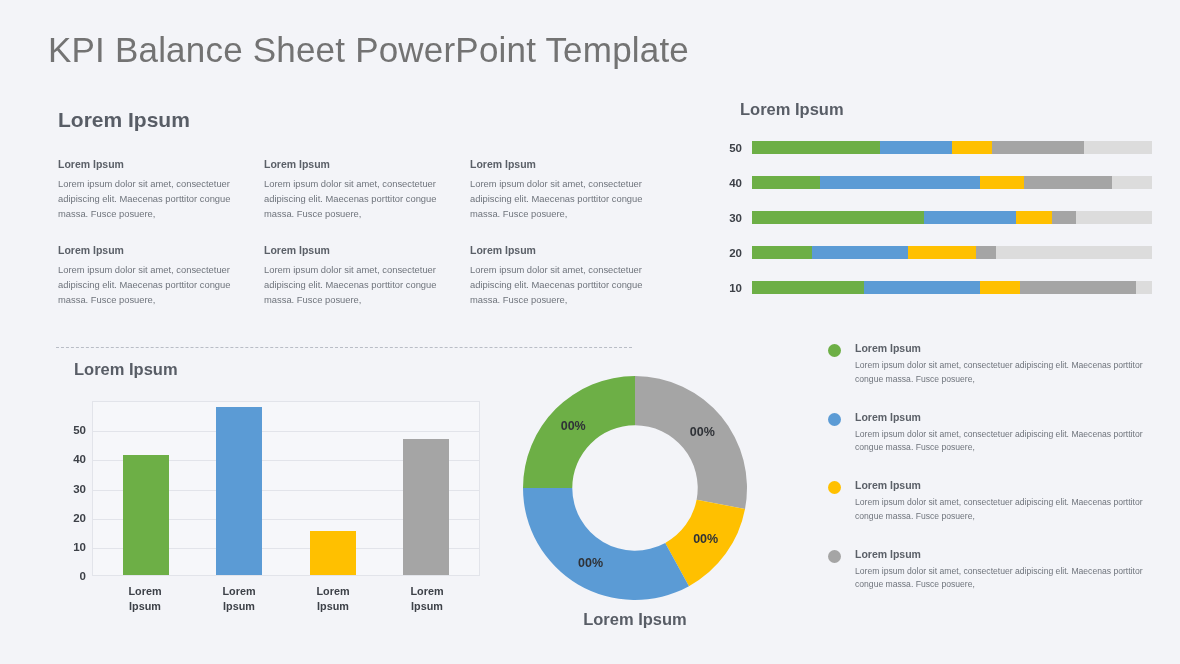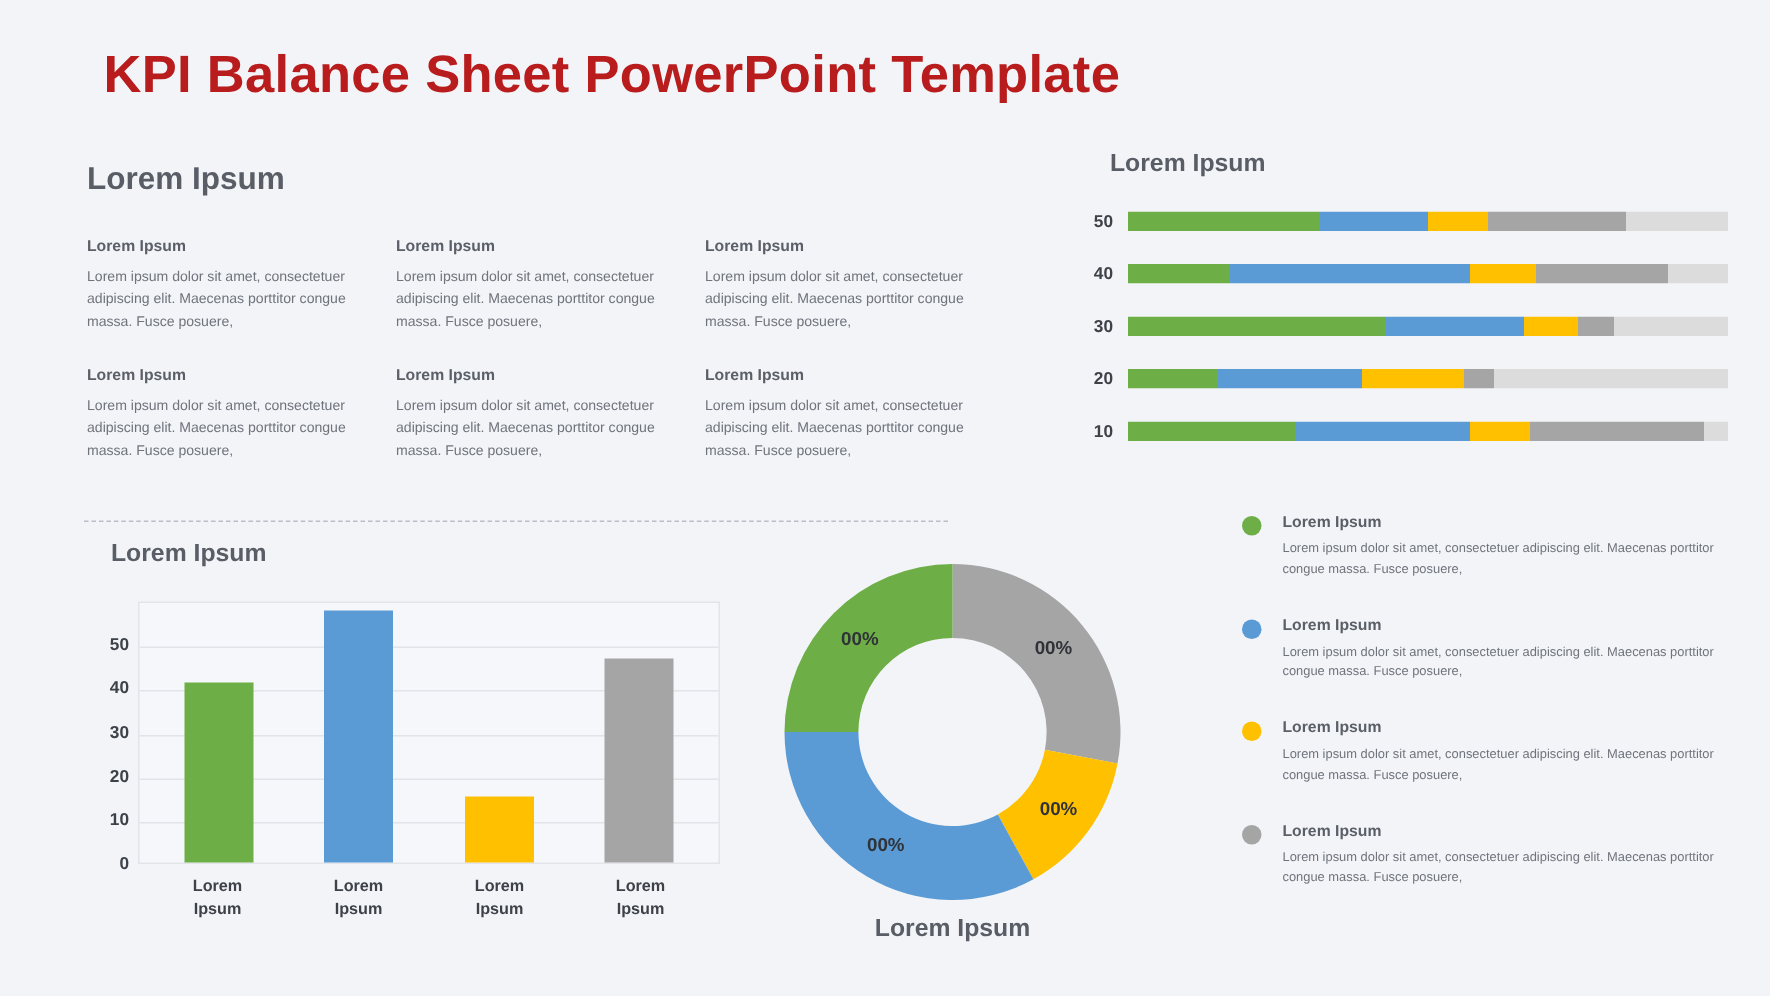--- a/index.html
+++ b/index.html
@@ -17,25 +17,25 @@
 
   .slide {
     position: relative;
     width: 1180px;
     height: 664px;
   }
 
   
   .slide-title {
     position: absolute;
-    left: 69px;
+    left: 48px;
     top: 30px;
     font-size: 35px;
-    font-weight: 700;
-    color: #b91c1c;
+    font-weight: 400;
+    color: #737373;
     letter-spacing: 0.2px;
     white-space: nowrap;
   }
 
   
   .left-block {
     position: absolute;
     left: 58px;
     top: 108px;
     width: 620px;

